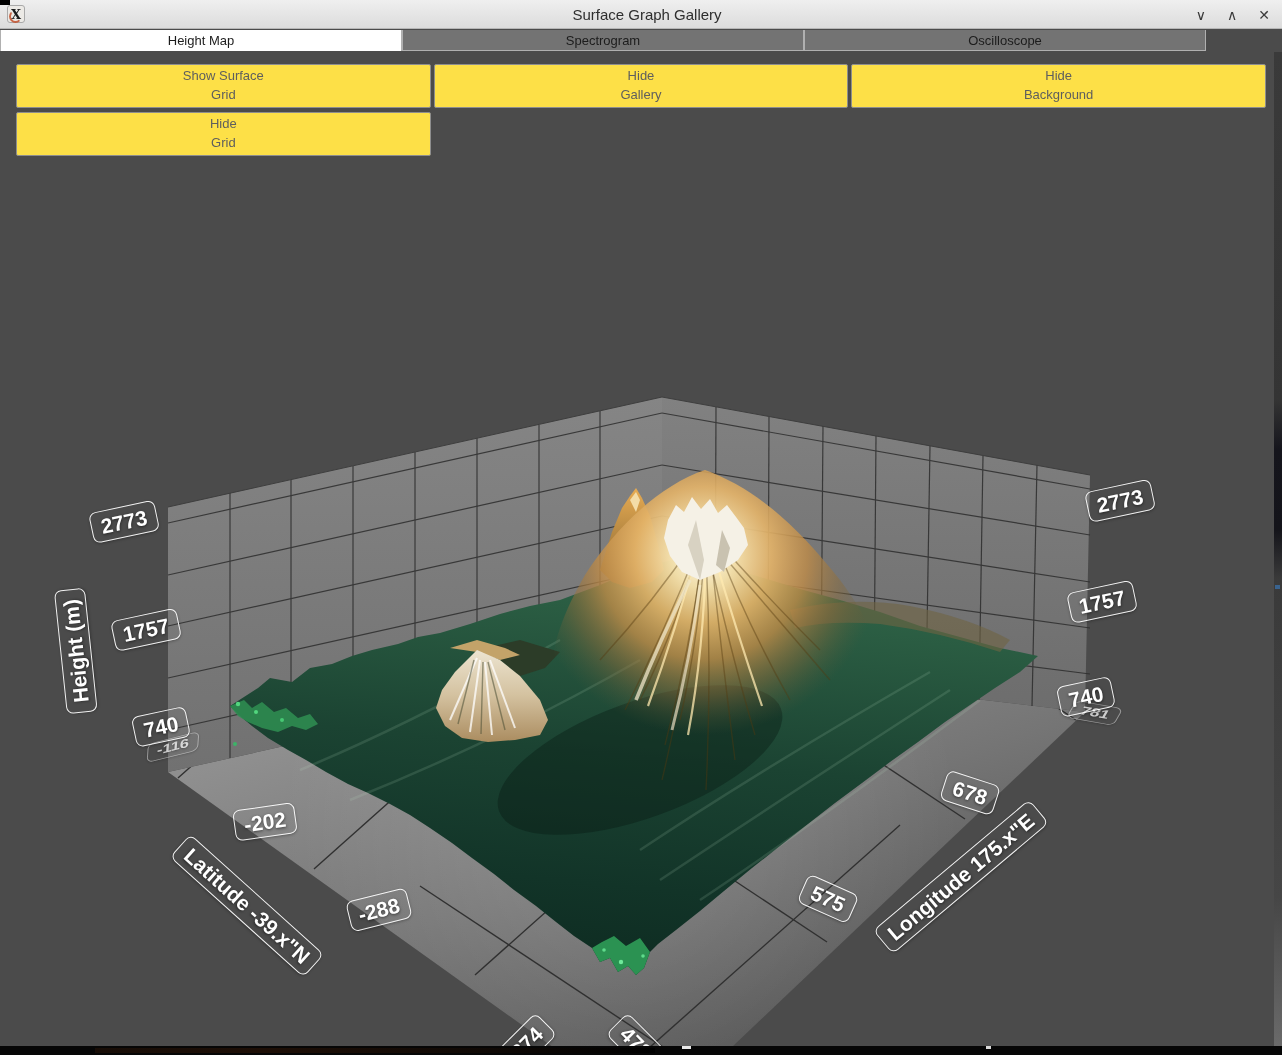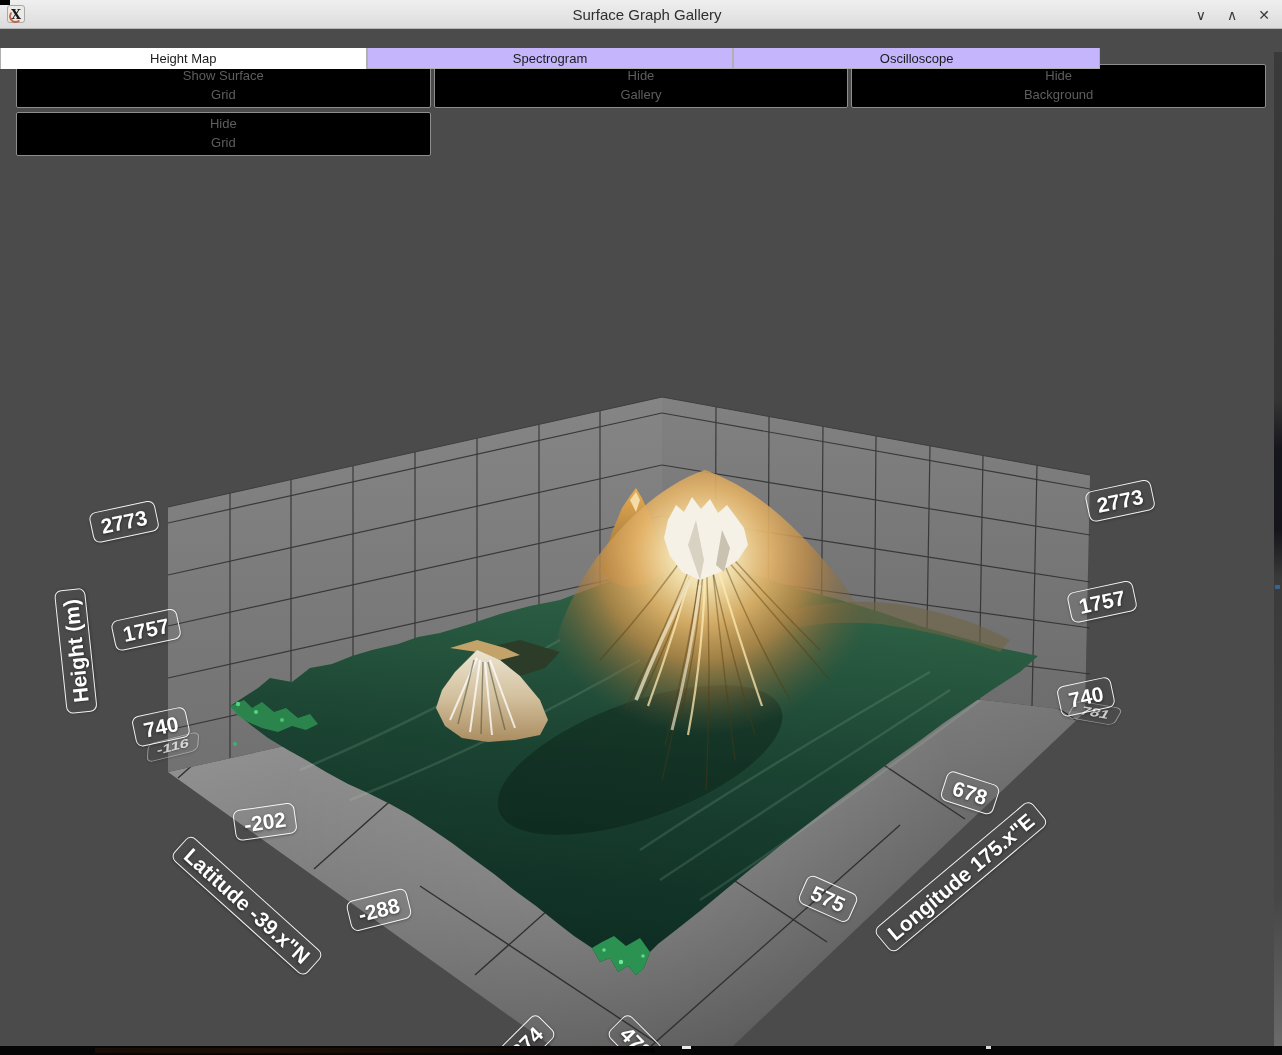--- a/index.html
+++ b/index.html
@@ -17,30 +17,30 @@
     font-weight:bold; font-size:13px; color:#1b1b1b; font-family:"DejaVu Serif",serif; }
   .app-icon::before { content:""; position:absolute; left:1px; top:4px; width:9px; height:9px;
     border:2px solid #c2502c; border-right-color:transparent; border-top-color:transparent;
     border-radius:50%; opacity:.85; }
   .title-text { position:absolute; left:12px; right:0; text-align:center; font-size:15px; color:#2e2e2e; }
   .win-controls { position:absolute; right:12px; top:0; height:29px; display:flex; gap:21px;
     align-items:center; font-size:14px; color:#3a3a3a; z-index:7; }
   .win-controls span { cursor:default; line-height:1; }
 
   
-  .tabbar { position:absolute; top:48px; left:0; width:1100px; height:21px; z-index:6; display:flex;
+  .tabbar { position:absolute; top:30px; left:0; width:1206px; height:21px; z-index:6; display:flex;
     background:#e6e6e6; }
   .tab { flex:1; height:21px; display:flex; align-items:center; justify-content:center;
-    font-size:13px; color:#1c1c1c; background:#c4b5fd; border:1px solid #b0b0b0; border-top:none; }
+    font-size:13px; color:#1c1c1c; background:#737373; border:1px solid #b0b0b0; border-top:none; }
   .tab.active { background:#ffffff; border-bottom:none; border-top:none; }
 
   
   .toolbar { position:absolute; top:64px; left:16px; width:1250px; z-index:5;
     display:grid; grid-template-columns:1fr 1fr 1fr; grid-auto-rows:44px; column-gap:3px; row-gap:4px; }
-  .btn { background:#000000; border:1px solid #8e8e8e; border-radius:2px; color:#5e5e5e;
+  .btn { background:#fde047; border:1px solid #8e8e8e; border-radius:2px; color:#5e5e5e;
     font-size:13px; line-height:1.45; text-align:left; display:flex; flex-direction:column;
     align-items:center; justify-content:center; cursor:default; }
 
   
   .scene { position:absolute; top:0; left:0; width:1282px; height:1046px; overflow:hidden; z-index:1; }
   .scene svg { position:absolute; top:0; left:0; }
 
   
   .tick, .axis-title { position:absolute; color:#fff; font-size:21px; font-weight:600;
     border:1.5px solid rgba(255,255,255,.92); border-radius:7px; padding:0 9px; line-height:1.4;

